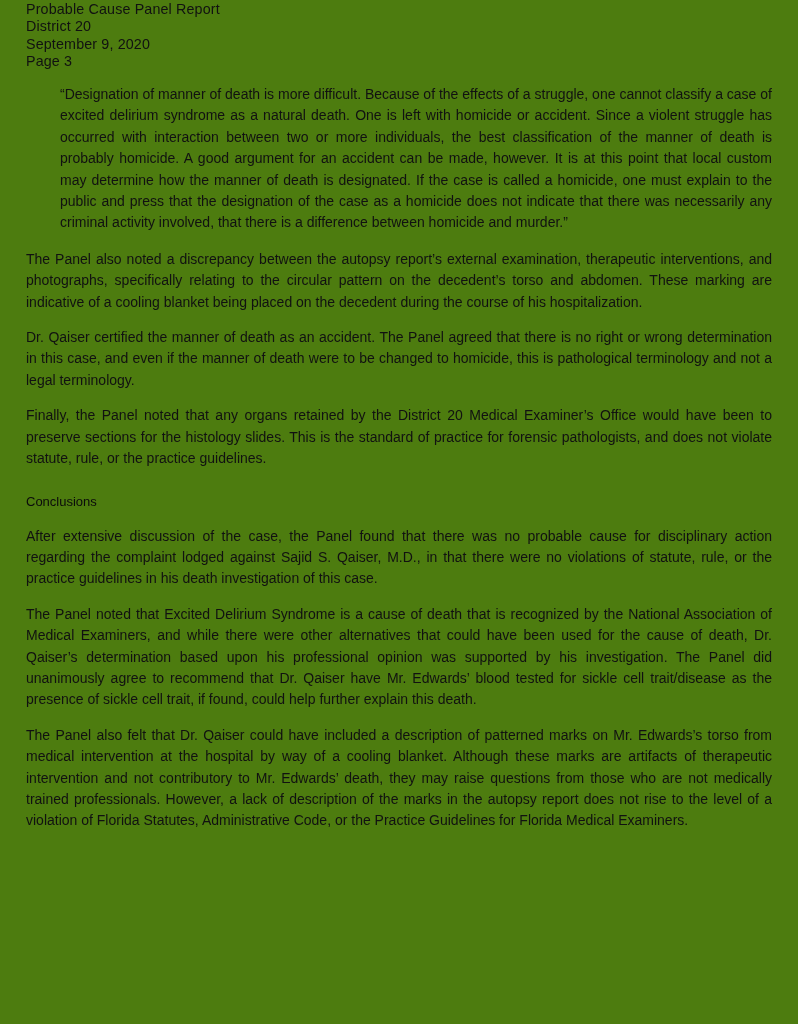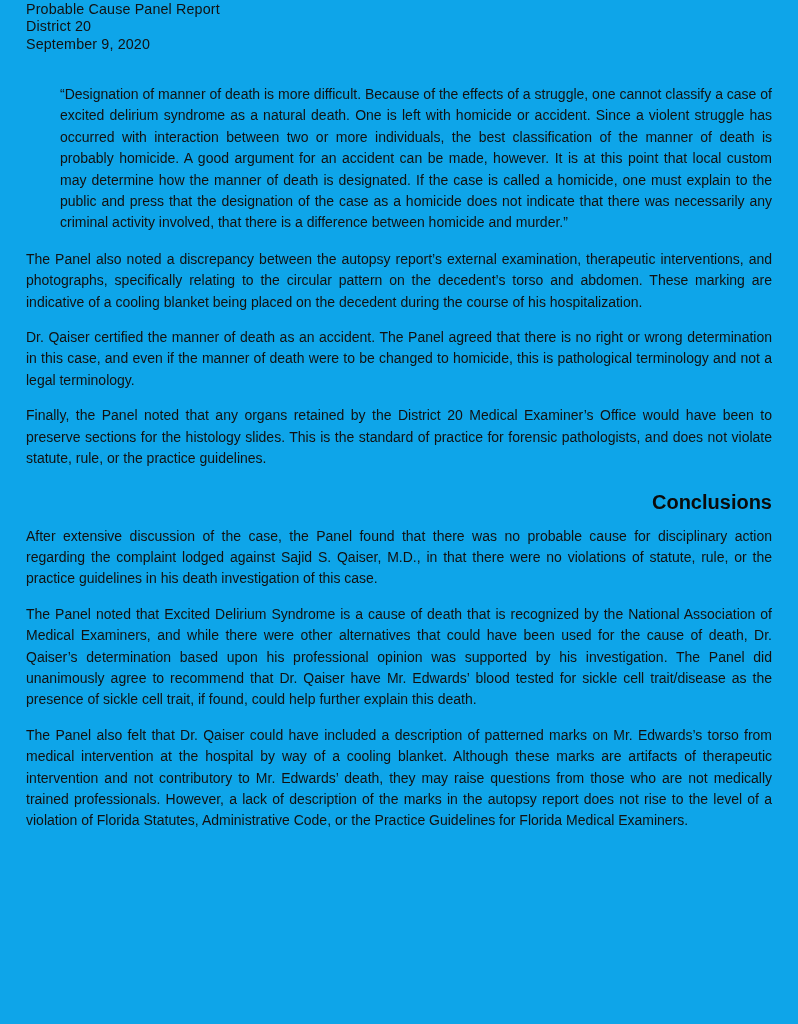--- a/index.html
+++ b/index.html
@@ -14,21 +14,21 @@
     color: #111111;
     -webkit-font-smoothing: antialiased;
   }
 
   .page {
     position: relative;
     width: 798px;
     height: 1024px;
     box-sizing: border-box;
     padding: 0;
-    background: #0ea5e9;
+    background: #4d7c0f;
     overflow: hidden;
   }
 
   
   .doc-header {
     position: absolute;
     left: 26px;
     top: 1px;
     width: 500px;
   }
@@ -66,39 +66,40 @@
     width: 712px;
   }
   .blockquote p.para {
     text-align: justify;
   }
 
   .spacer-after-quote { height: 15px; }
 
   h2.section-heading {
     margin: 22px 0 14px 0;
-    font-size: 20px;
+    font-size: 13px;
     line-height: 20px;
-    font-weight: bold;
-    text-align: right;
+    font-weight: normal;
+    text-align: left;
     color: #0b0b0b;
   }
 
   .block { margin-top: 14px; }
   .block:first-child { margin-top: 0; }
 </style>
 </head>
 <body>
 
 <div class="page">
 
   <div class="doc-header">
     <span class="hline">Probable Cause Panel Report</span>
     <span class="hline">District 20</span>
     <span class="hline">September 9, 2020</span>
+    <span class="hline">Page 3</span>
   </div>
 
   <div class="body-col">
 
     <blockquote class="blockquote block">
       <p class="para">“Designation of manner of death is more difficult.  Because of the effects of a struggle, one cannot classify a case of excited delirium syndrome as a natural death.  One is left with homicide or accident.  Since a violent struggle has occurred with interaction between two or more individuals, the best classification of the manner of death is probably homicide.  A good argument for an accident can be made, however.  It is at this point that local custom may determine how the manner of death is designated.  If the case is called a homicide, one must explain to the public and press that the designation of the case as a homicide does not indicate that there was necessarily any criminal activity involved, that there is a difference between homicide and murder.”</p>
     </blockquote>
 
     <div class="spacer-after-quote"></div>
 

